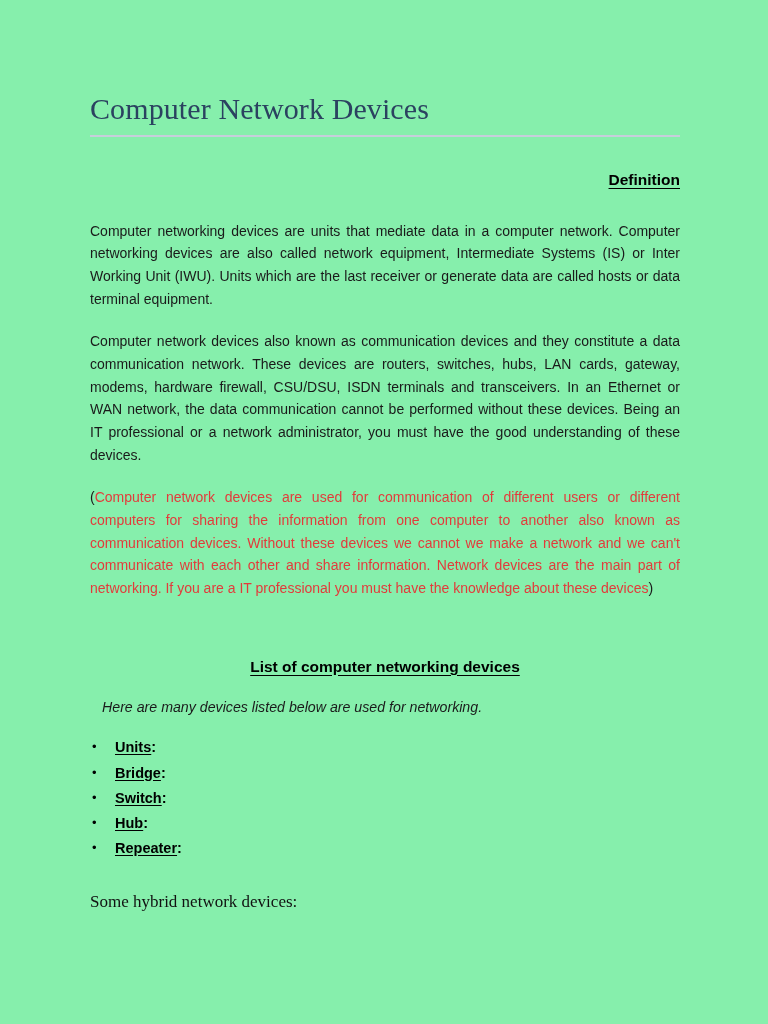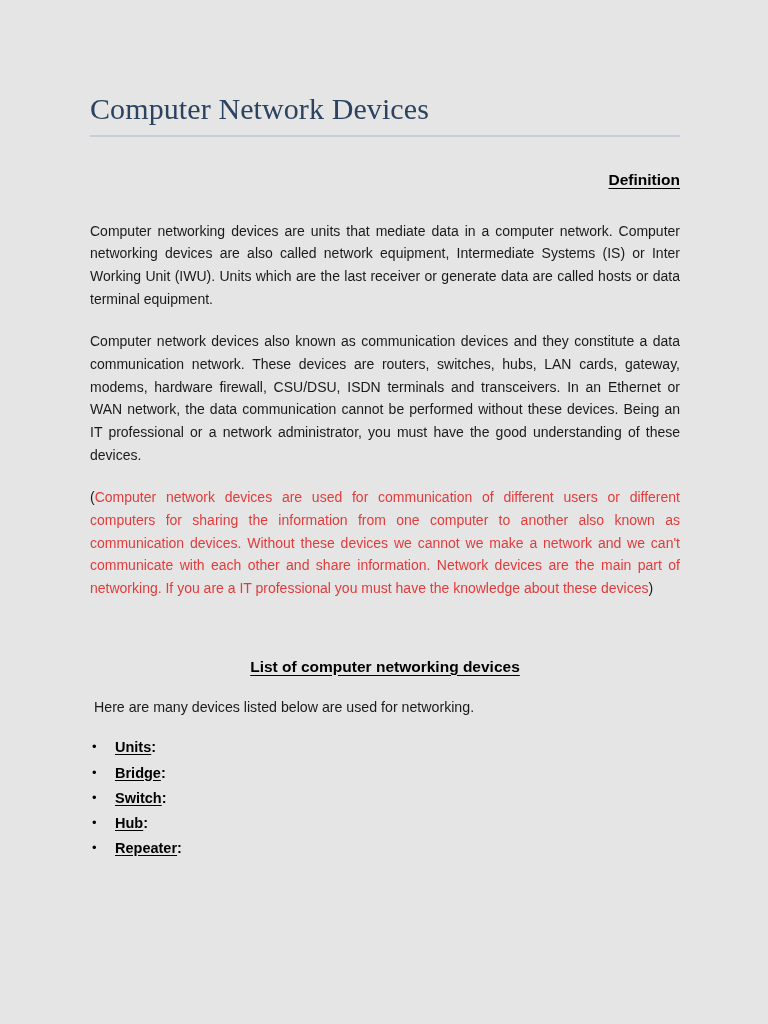--- a/index.html
+++ b/index.html
@@ -13,21 +13,21 @@
     overflow: hidden;
     font-family: "Liberation Sans", sans-serif;
     color: #000000;
     -webkit-font-smoothing: antialiased;
   }
 
   .page {
     position: relative;
     width: 768px;
     height: 1024px;
-    background: #e5e5e5;
+    background: #86efac;
     box-sizing: border-box;
   }
 
   .content {
     position: absolute;
     left: 90px;
     top: 0;
     width: 590px;
   }
 
@@ -98,22 +98,23 @@
     text-underline-offset: 2px;
     font-weight: bold;
     word-break: break-all;
   }
 
   
   .intro-line {
     font-size: 14.2px;
     line-height: 1.6;
     color: #1a1a1a;
-    margin: 4px;
+    margin: 12px;
     margin-top: 20px;
+    font-style: italic;
   }
 
   
   .device-list {
     list-style: none;
     margin: 0;
     margin-top: 19px;
     padding: 0;
   }
   .device-list li {
@@ -199,15 +200,16 @@
       <li>
         <span class="bullet-dot">•</span>
         <span class="device-name">Hub</span><span class="device-colon">:</span>
       </li>
       <li>
         <span class="bullet-dot">•</span>
         <span class="device-name">Repeater</span><span class="device-colon">:</span>
       </li>
     </ul>
 
+    <p class="closing-line">Some hybrid network devices:</p>
 
   </div>
 </div>
 
 </body></html>

